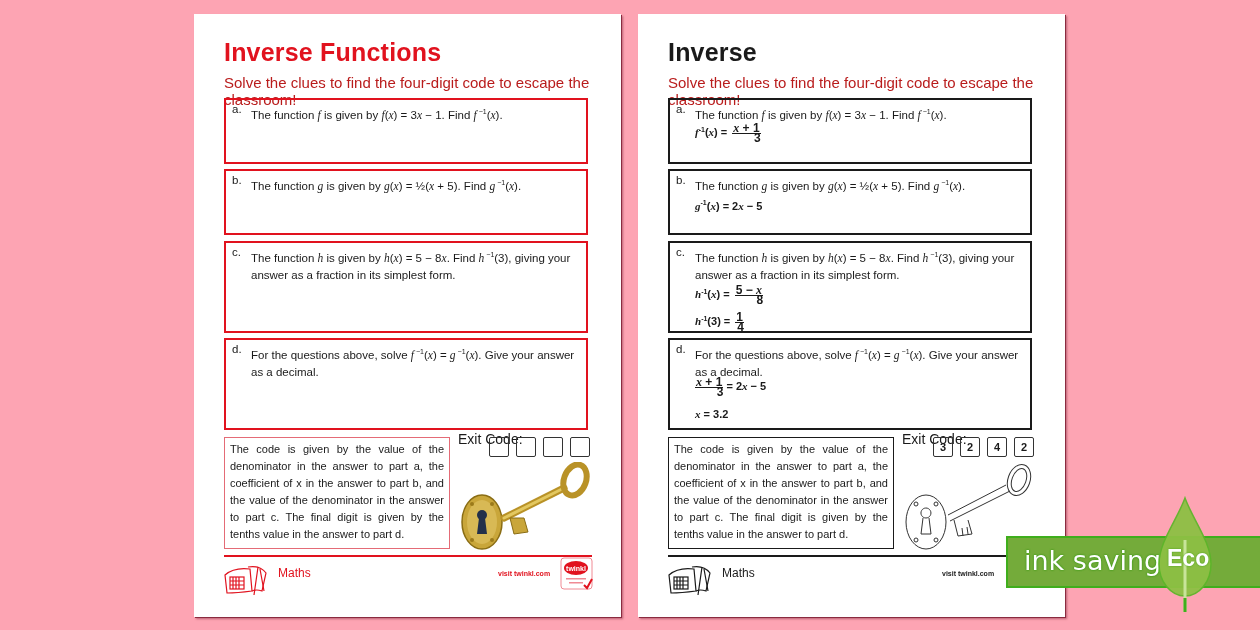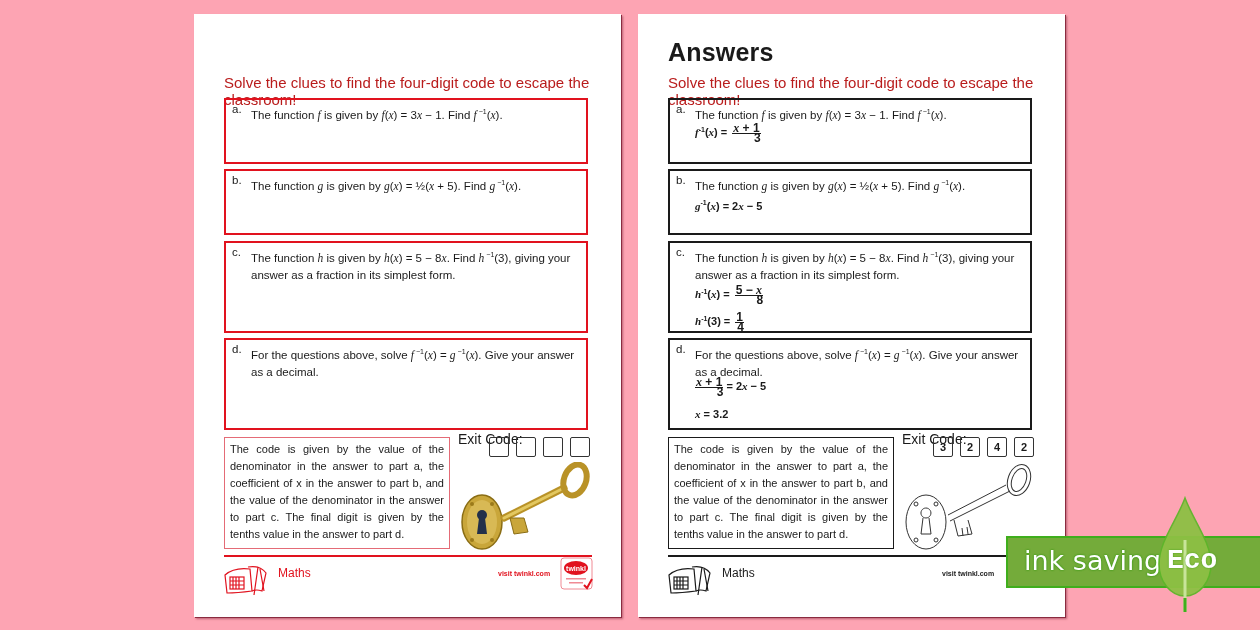--- a/index.html
+++ b/index.html
@@ -79,29 +79,30 @@
     position:absolute; left:1006px; top:536px; width:254px; height:52px;
     background:#74ab3a; border:2px solid #3fae1c; border-right:none; box-sizing:border-box;
   }
   .eco-text {
     position:absolute; left:16px; top:7px; font-size:27px; color:#fff;
     font-family:"DejaVu Sans", sans-serif;
     text-shadow: 0 0 2px #3f9a18, 0 0 2px #3f9a18;
   }
   .eco-drop { position:absolute; left:1155px; top:494px; width:60px; height:120px; }
   .eco-word {
-    position:absolute; left:1167px; top:545px; font-size:28px; font-weight:bold; color:#fff;
-    font-family:Liberation Mono, monospace;
+    position:absolute; left:1167px; top:545px; font-size:23px; font-weight:bold; color:#fff;
+    font-family:Liberation Sans, sans-serif;
     text-shadow: 0 0 2px #3f9a18;
   }
 </style>
 </head>
 <body>
 
 <div class="page" id="p1">
+  <div class="title">Inverse Functions</div>
   <div class="subtitle">Solve the clues to find the four-digit code to escape the classroom!</div>
 
   <div class="qbox" style="top:84px;height:66px;">
     <span class="q-letter">a.</span>
     <span class="q-text">The function <i>f</i> is given by <i>f</i>(<i>x</i>) = 3<i>x</i> − 1. Find <i>f</i><sup> −1</sup>(<i>x</i>).</span>
   </div>
   <div class="qbox" style="top:155px;height:66px;">
     <span class="q-letter">b.</span>
     <span class="q-text">The function <i>g</i> is given by <i>g</i>(<i>x</i>) = ½(<i>x</i> + 5). Find <i>g</i><sup> −1</sup>(<i>x</i>).</span>
   </div>
@@ -152,21 +153,21 @@
     <rect x="1" y="1" width="31" height="31" rx="3" fill="#fff" stroke="#f08a94" stroke-width="1"></rect>
     <ellipse cx="16" cy="11" rx="12" ry="7" fill="#e1121e"></ellipse>
     <text x="16" y="13.5" font-size="7" font-weight="bold" fill="#fff" text-anchor="middle" font-family="Liberation Sans, sans-serif">twinkl</text>
     <rect x="6" y="21" width="20" height="1.5" fill="#f08a94"></rect>
     <rect x="9" y="25" width="14" height="1.5" fill="#f08a94"></rect>
     <path d="M24 28 L27 31 L32 22" fill="none" stroke="#e1121e" stroke-width="2"></path>
   </svg>
 </div>
 
 <div class="page" id="p2">
-  <div class="title">Answers</div>
+  <div class="title">Inverse</div>
   <div class="subtitle">Solve the clues to find the four-digit code to escape the classroom!</div>
 
   <div class="qbox" style="top:84px;height:66px;">
     <span class="q-letter">a.</span>
     <span class="q-text">The function <i>f</i> is given by <i>f</i>(<i>x</i>) = 3<i>x</i> − 1. Find <i>f</i><sup> −1</sup>(<i>x</i>).</span>
     <div class="q-ans" style="top:24px;">
       <i>f</i><sup>-1</sup>(<i>x</i>) = <span class="frac"><span class="num"><i>x</i> + 1</span><span class="den">3</span></span>
     </div>
   </div>
 

